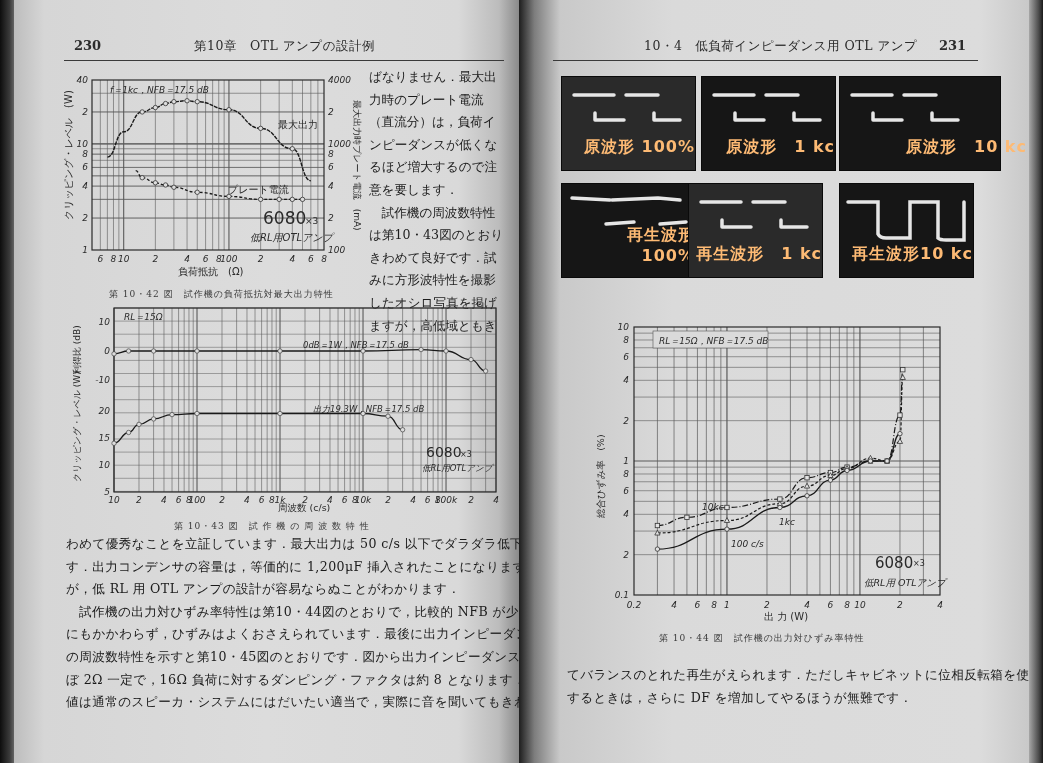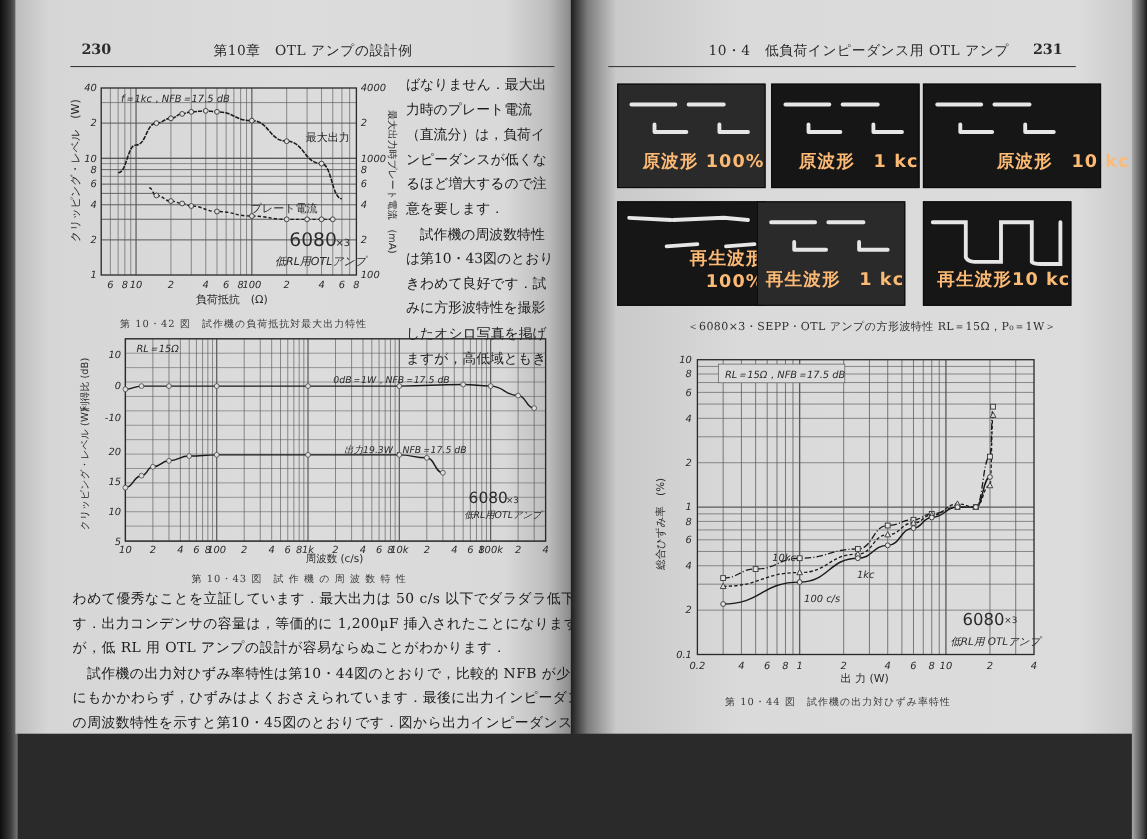--- a/index.html
+++ b/index.html
@@ -7,21 +7,21 @@
     width: 1043px; height: 763px; overflow: hidden;
     background: #2a2a2a;
     font-family: "DejaVu Serif", serif;
     color: #1b1b1b;
     position: relative;
   }
   .spine-left { position: absolute; left: 0; top: 0; width: 16px; height: 763px;
     background: linear-gradient(90deg, #0d0d0d, #3b3b3b 60%, #777); }
   .spine-right { position: absolute; right: 0; top: 0; width: 14px; height: 763px;
     background: linear-gradient(90deg, #a7a7a7, #4a4a4a 70%, #1a1a1a); }
-  .page { position: absolute; top: 0; height: 667px; overflow: hidden; }
+  .page { position: absolute; top: 0; height: 763px; overflow: hidden; }
   .page-left { left: 14px; width: 505px;
     background: linear-gradient(90deg, #bdbdbd 0%, #d6d6d6 6%, #dcdcdc 50%, #d9d9d9 88%, #bcbcbc 96%, #8a8a8a 100%); }
   .page-right { left: 519px; width: 512px;
     background: linear-gradient(90deg, #1e1e1e 0%, #7d7d7d 3%, #c9c9c9 8%, #dadada 30%, #dcdcdc 90%, #c8c8c8 100%); }
 
   .running-head { position: absolute; top: 38px; font-size: 12.5px; letter-spacing: 0.5px; color: #2b2b2b; }
   .head-rule { position: absolute; top: 60px; height: 1px; background: #3a3a3a; }
   .folio { position: absolute; top: 38px; font-size: 13px; font-weight: bold; color: #2b2b2b; }
 
   .fig-caption { position: absolute; font-size: 9px; color: #3a3a3a; letter-spacing: 1px; white-space: nowrap; }
@@ -352,21 +352,20 @@
         </svg>
         <div class="photo-label">再生波形　1 kc</div>
       </div>
       <div class="photo" style="left: 320px; top: 183px; width: 133px; height: 93px;">
         <svg width="133" height="93" style="position: absolute; left: 0px; top: 0px;">
           <path d="M8 18 H38 V50 Q40 54 46 54 H70 V18 H98 V54 Q100 56 106 56 H124 V18" stroke="#e6e6e6" stroke-width="3.5" fill="none" stroke-linecap="round"></path>
         </svg>
         <div class="photo-label">再生波形10 kc</div>
       </div>
     </div>
-  <div class="photo-caption">＜6080×3・SEPP・OTL アンプの方形波特性 RL＝15Ω，P₀＝1W＞</div>
 
   <svg style="position:absolute; left:60px; top:318px" width="400" height="305" viewBox="0 0 400 305">
     <g stroke="#5a5a5a" stroke-width="0.8" fill="none" id="f44grid">
         <line x1="78.41730675939745" y1="9" x2="78.41730675939745" y2="277" stroke-width="0.7"></line>
         <line x1="95.03215031823069" y1="9" x2="95.03215031823069" y2="277" stroke-width="0.7"></line>
         <line x1="107.91962420442323" y1="9" x2="107.91962420442323" y2="277" stroke-width="0.7"></line>
         <line x1="118.44945707762815" y1="9" x2="118.44945707762815" y2="277" stroke-width="0.7"></line>
         <line x1="127.35230391820414" y1="9" x2="127.35230391820414" y2="277" stroke-width="0.7"></line>
         <line x1="135.0643006364614" y1="9" x2="135.0643006364614" y2="277" stroke-width="0.7"></line>
         <line x1="141.86676383702564" y1="9" x2="141.86676383702564" y2="277" stroke-width="0.7"></line>

